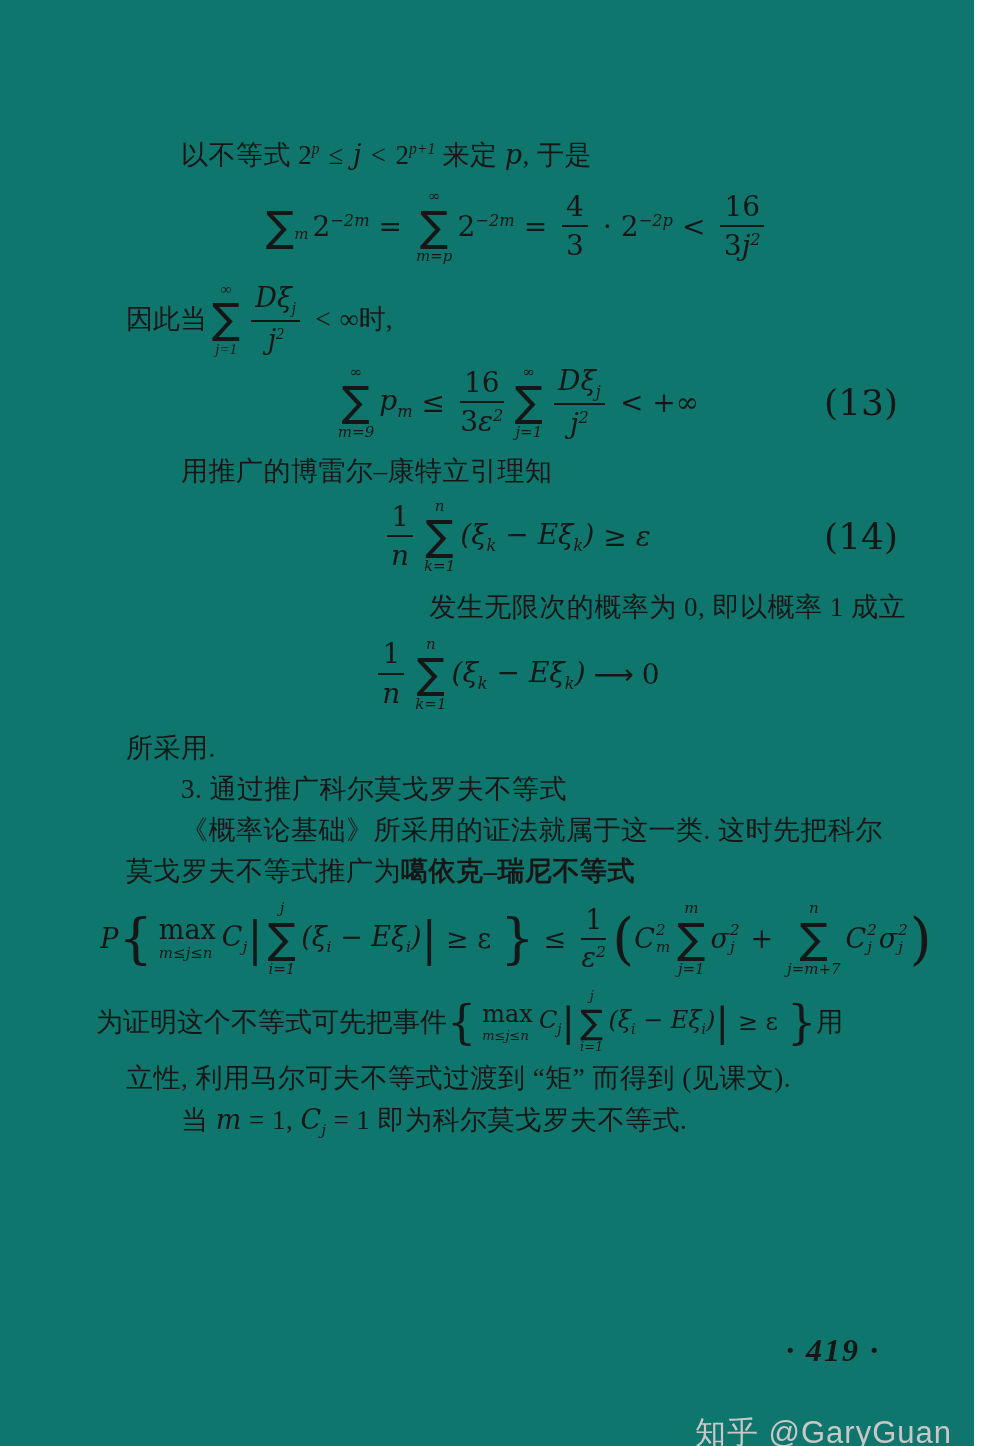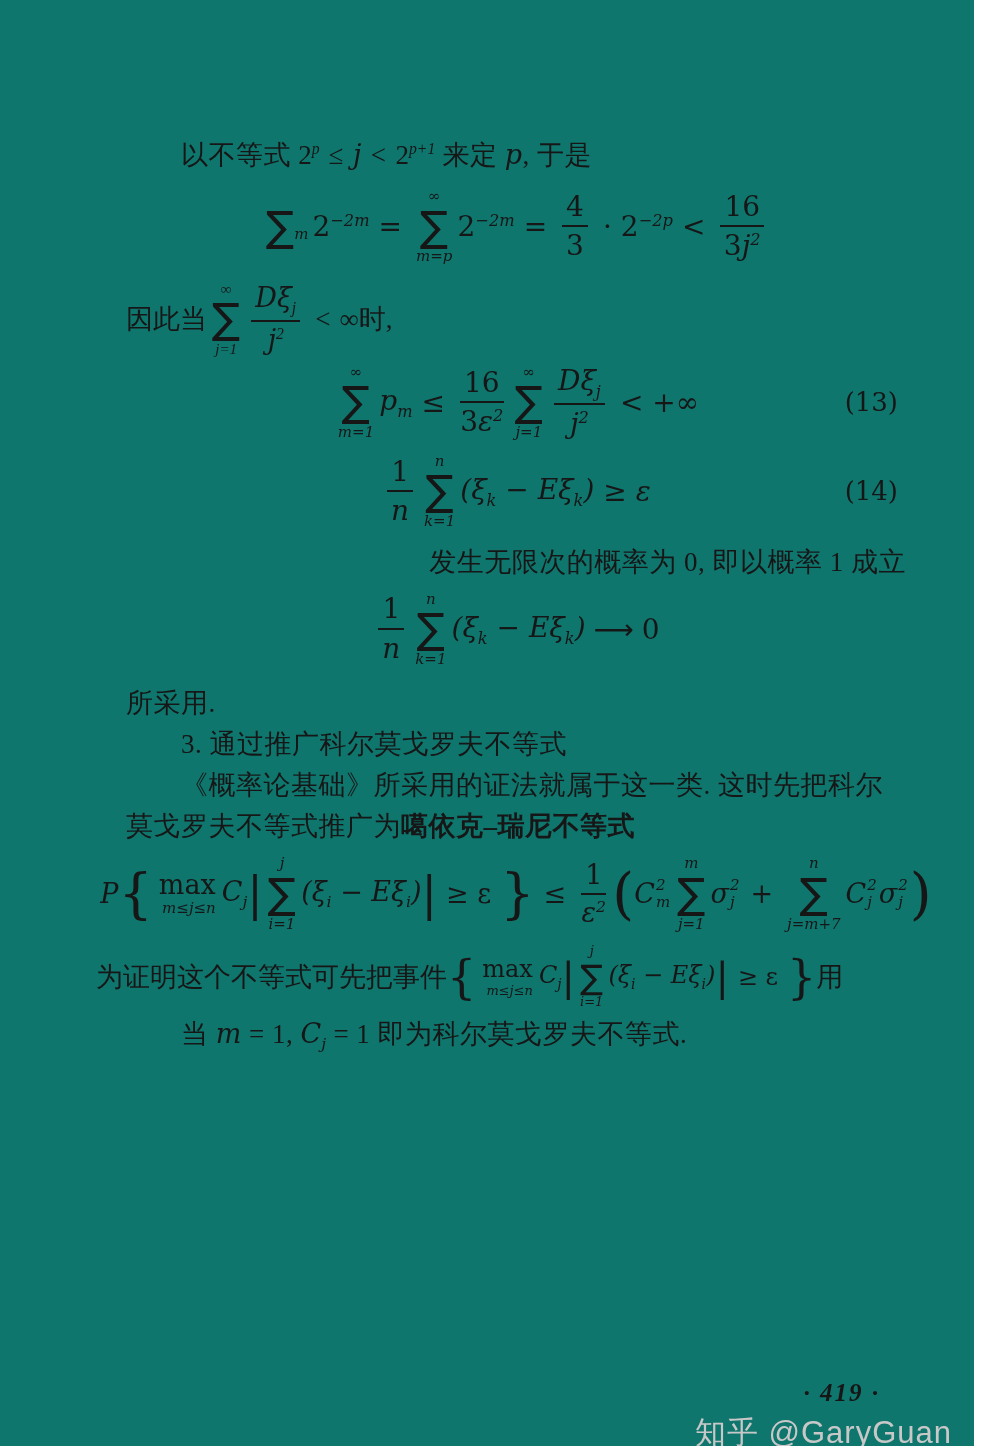--- a/index.html
+++ b/index.html
@@ -16,47 +16,47 @@
   .bold { font-weight: bold; }
   .it { font-style: italic; font-family: "DejaVu Serif", serif; }
   .rm { font-style: normal; }
   sup, sub { font-style: italic; font-size: 0.58em; letter-spacing: 0; }
   .grp { display: inline-block; white-space: nowrap; letter-spacing: 0; }
   .op { margin: 0 9px; font-style: normal; }
   .disp {
     position: relative; display: flex; align-items: center; justify-content: center;
     font-size: 28px; font-family: "DejaVu Serif", serif; letter-spacing: 0;
   }
-  .eqnum { position: absolute; right: 8px; font-size: 26px; font-style: normal; }
+  .eqnum { position: absolute; right: 8px; font-size: 36px; font-style: normal; }
   .sum { display: inline-flex; flex-direction: column; align-items: center; line-height: 1; margin: 0 5px; }
   .sum .lim { font-size: 15px; font-style: italic; line-height: 1.1; padding: 2px 0; }
   .sum .sig { font-size: 42px; line-height: 0.95; font-style: normal; font-family: "DejaVu Sans", "DejaVu Serif", sans-serif; }
   .sumrow { display: inline-flex; align-items: flex-end; margin: 0 4px; }
   .sumrow .sig { font-size: 42px; line-height: 0.95; font-style: normal; font-family: "DejaVu Sans", "DejaVu Serif", sans-serif; }
   .sumrow .ssub { font-size: 15px; font-style: italic; padding-bottom: 3px; }
   .frac { display: inline-flex; flex-direction: column; align-items: center; margin: 0 6px; line-height: 1.2; }
   .frac .num { padding: 0 4px 2px; border-bottom: 2px solid #161616; }
   .frac .den { padding-top: 2px; }
   .ss { display: inline-flex; flex-direction: column; align-items: flex-start; font-size: 15px; line-height: 1.1; font-style: italic; vertical-align: middle; margin: 0 2px 0 1px; }
-  .underop { display: inline-flex; flex-direction: column; align-items: flex-end; line-height: 1; margin: 0 6px; }
+  .underop { display: inline-flex; flex-direction: column; align-items: flex-start; line-height: 1; margin: 0 6px; }
   .underop .uo-op { font-style: normal; }
   .underop .uo-under { font-size: 15px; font-style: italic; padding-top: 3px; }
   .dl { font-style: normal; font-weight: 400; line-height: 0.75; }
   .brace { font-size: 54px; }
   .vbar { font-size: 46px; font-weight: 300; }
   .paren { font-size: 56px; font-weight: 300; }
   .arrow { font-family: "DejaVu Sans", sans-serif; font-style: normal; margin: 0 8px; }
   .mixline { display: flex; align-items: center; font-size: 27px; white-space: nowrap; }
   .mathsmall { display: inline-flex; align-items: center; font-size: 24px; font-family: "DejaVu Serif", serif; letter-spacing: 0; }
   .mathsmall .sum .sig { font-size: 34px; }
   .mathsmall .sum .lim { font-size: 13px; }
   .mathsmall .brace { font-size: 46px; }
   .mathsmall .vbar { font-size: 40px; }
   .mathsmall .underop .uo-under { font-size: 13px; }
-  .footer-num { position: absolute; right: 94px; top: 1332px; font-size: 25px; font-weight: bold; font-style: italic; letter-spacing: 2px; margin-top: 47px; }
+  .footer-num { position: absolute; right: 94px; top: 1332px; font-size: 32px; font-weight: bold; font-style: italic; letter-spacing: 2px; }
   .watermark { position: absolute; right: 22px; top: 1384px; font-size: 31px; color: #c8c8c8; font-family: "Liberation Sans", sans-serif; letter-spacing: 1px; margin-top: 28px; }
   
   .b-p1 { margin-bottom: 10px; }
   .b-eq1 { margin-bottom: 12px; }
   .b-p2 { margin-bottom: 2px; display: flex; align-items: center; font-size: 27px; white-space: nowrap; }
   .b-eq13 { margin-bottom: 8px; }
   .b-p3 { margin-bottom: 4px; }
   .b-eq14 { margin-bottom: 10px; }
   .b-p4 { margin-bottom: 6px; text-align: right; }
   .b-eq0 { margin-bottom: 14px; }
@@ -113,21 +113,21 @@
         </span>
       <span class="op">&lt;</span>
       <span class="rm">∞</span>
       <span> 时,</span>
     </div>
 
     <div class="disp b-eq13">
       <span class="sum">
           <span class="lim">∞</span>
           <span class="sig">∑</span>
-          <span class="lim">m=1</span>
+          <span class="lim">m=9</span>
         </span>
       <span class="grp it"><span>p</span><sub>m</sub></span>
       <span class="op">≤</span>
       <span class="frac">
           <span class="num rm">16</span>
           <span class="den"><span class="rm">3</span><span class="it">ε</span><sup>2</sup></span>
         </span>
       <span class="sum">
           <span class="lim">∞</span>
           <span class="sig">∑</span>
@@ -135,20 +135,23 @@
         </span>
       <span class="frac">
           <span class="num"><span class="it">Dξ</span><sub>j</sub></span>
           <span class="den"><span class="it">j</span><sup>2</sup></span>
         </span>
       <span class="op">&lt;</span>
       <span class="rm">+∞</span>
       <span class="eqnum">(13)</span>
     </div>
 
+    <div class="line indent b-p3">
+      <span>用推广的博雷尔–康特立引理知</span>
+    </div>
 
     <div class="disp b-eq14">
       <span class="frac">
           <span class="num rm">1</span>
           <span class="den it">n</span>
         </span>
       <span class="sum">
           <span class="lim">n</span>
           <span class="sig">∑</span>
           <span class="lim">k=1</span>
@@ -257,20 +260,21 @@
             <span class="lim">i=1</span>
           </span>
         <span class="grp it"><span>(ξ</span><sub>i</sub><span> − Eξ</span><sub>i</sub><span>)</span></span>
         <span class="dl vbar">|</span>
         <span class="op">≥ ε</span>
         <span class="dl brace">}</span>
       </span>
       <span> 用</span>
     </div>
 
+    <div class="line"><span>立性, 利用马尔可夫不等式过渡到 “矩” 而得到 (见课文).</span></div>
     <div class="line indent">
       <span>当 </span><span class="it">m</span><span class="rm"> = 1, </span><span class="grp it"><span>C</span><sub>j</sub></span><span class="rm"> = 1 </span><span>即为科尔莫戈罗夫不等式.</span>
     </div>
 
   </div>
 
   <div class="footer-num">· 419 ·</div>
   <div class="watermark">知乎 @GaryGuan</div>
 </div>
 

